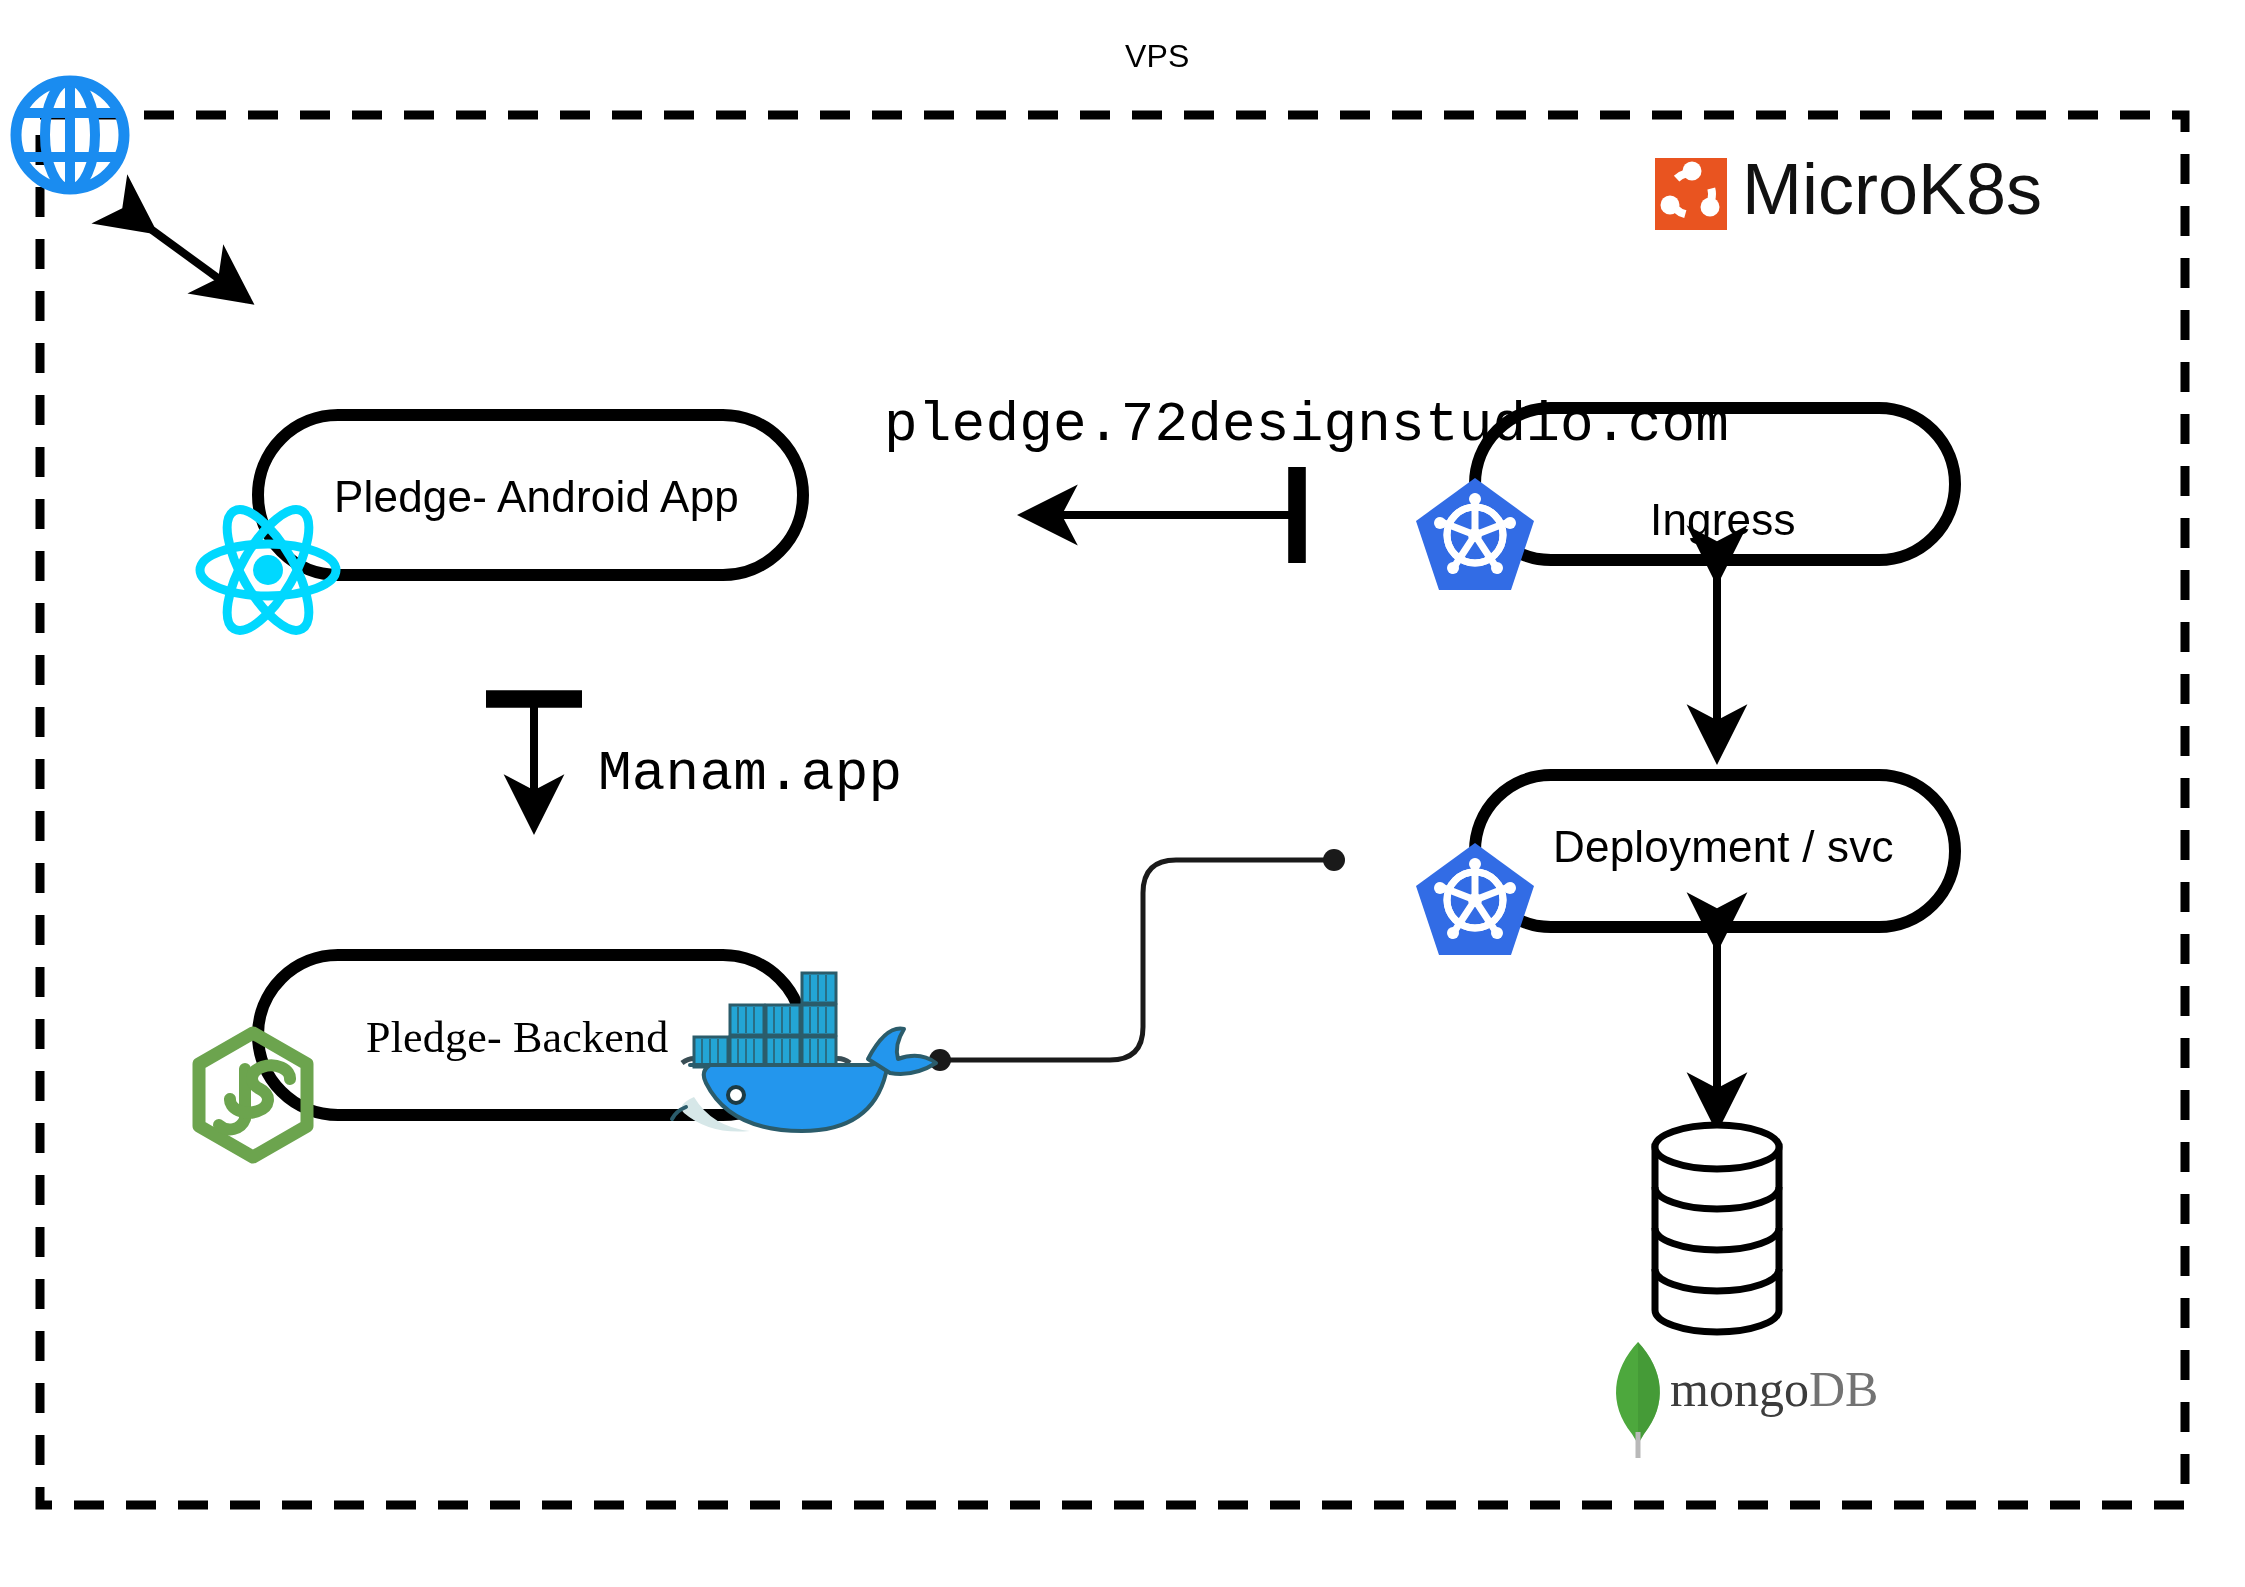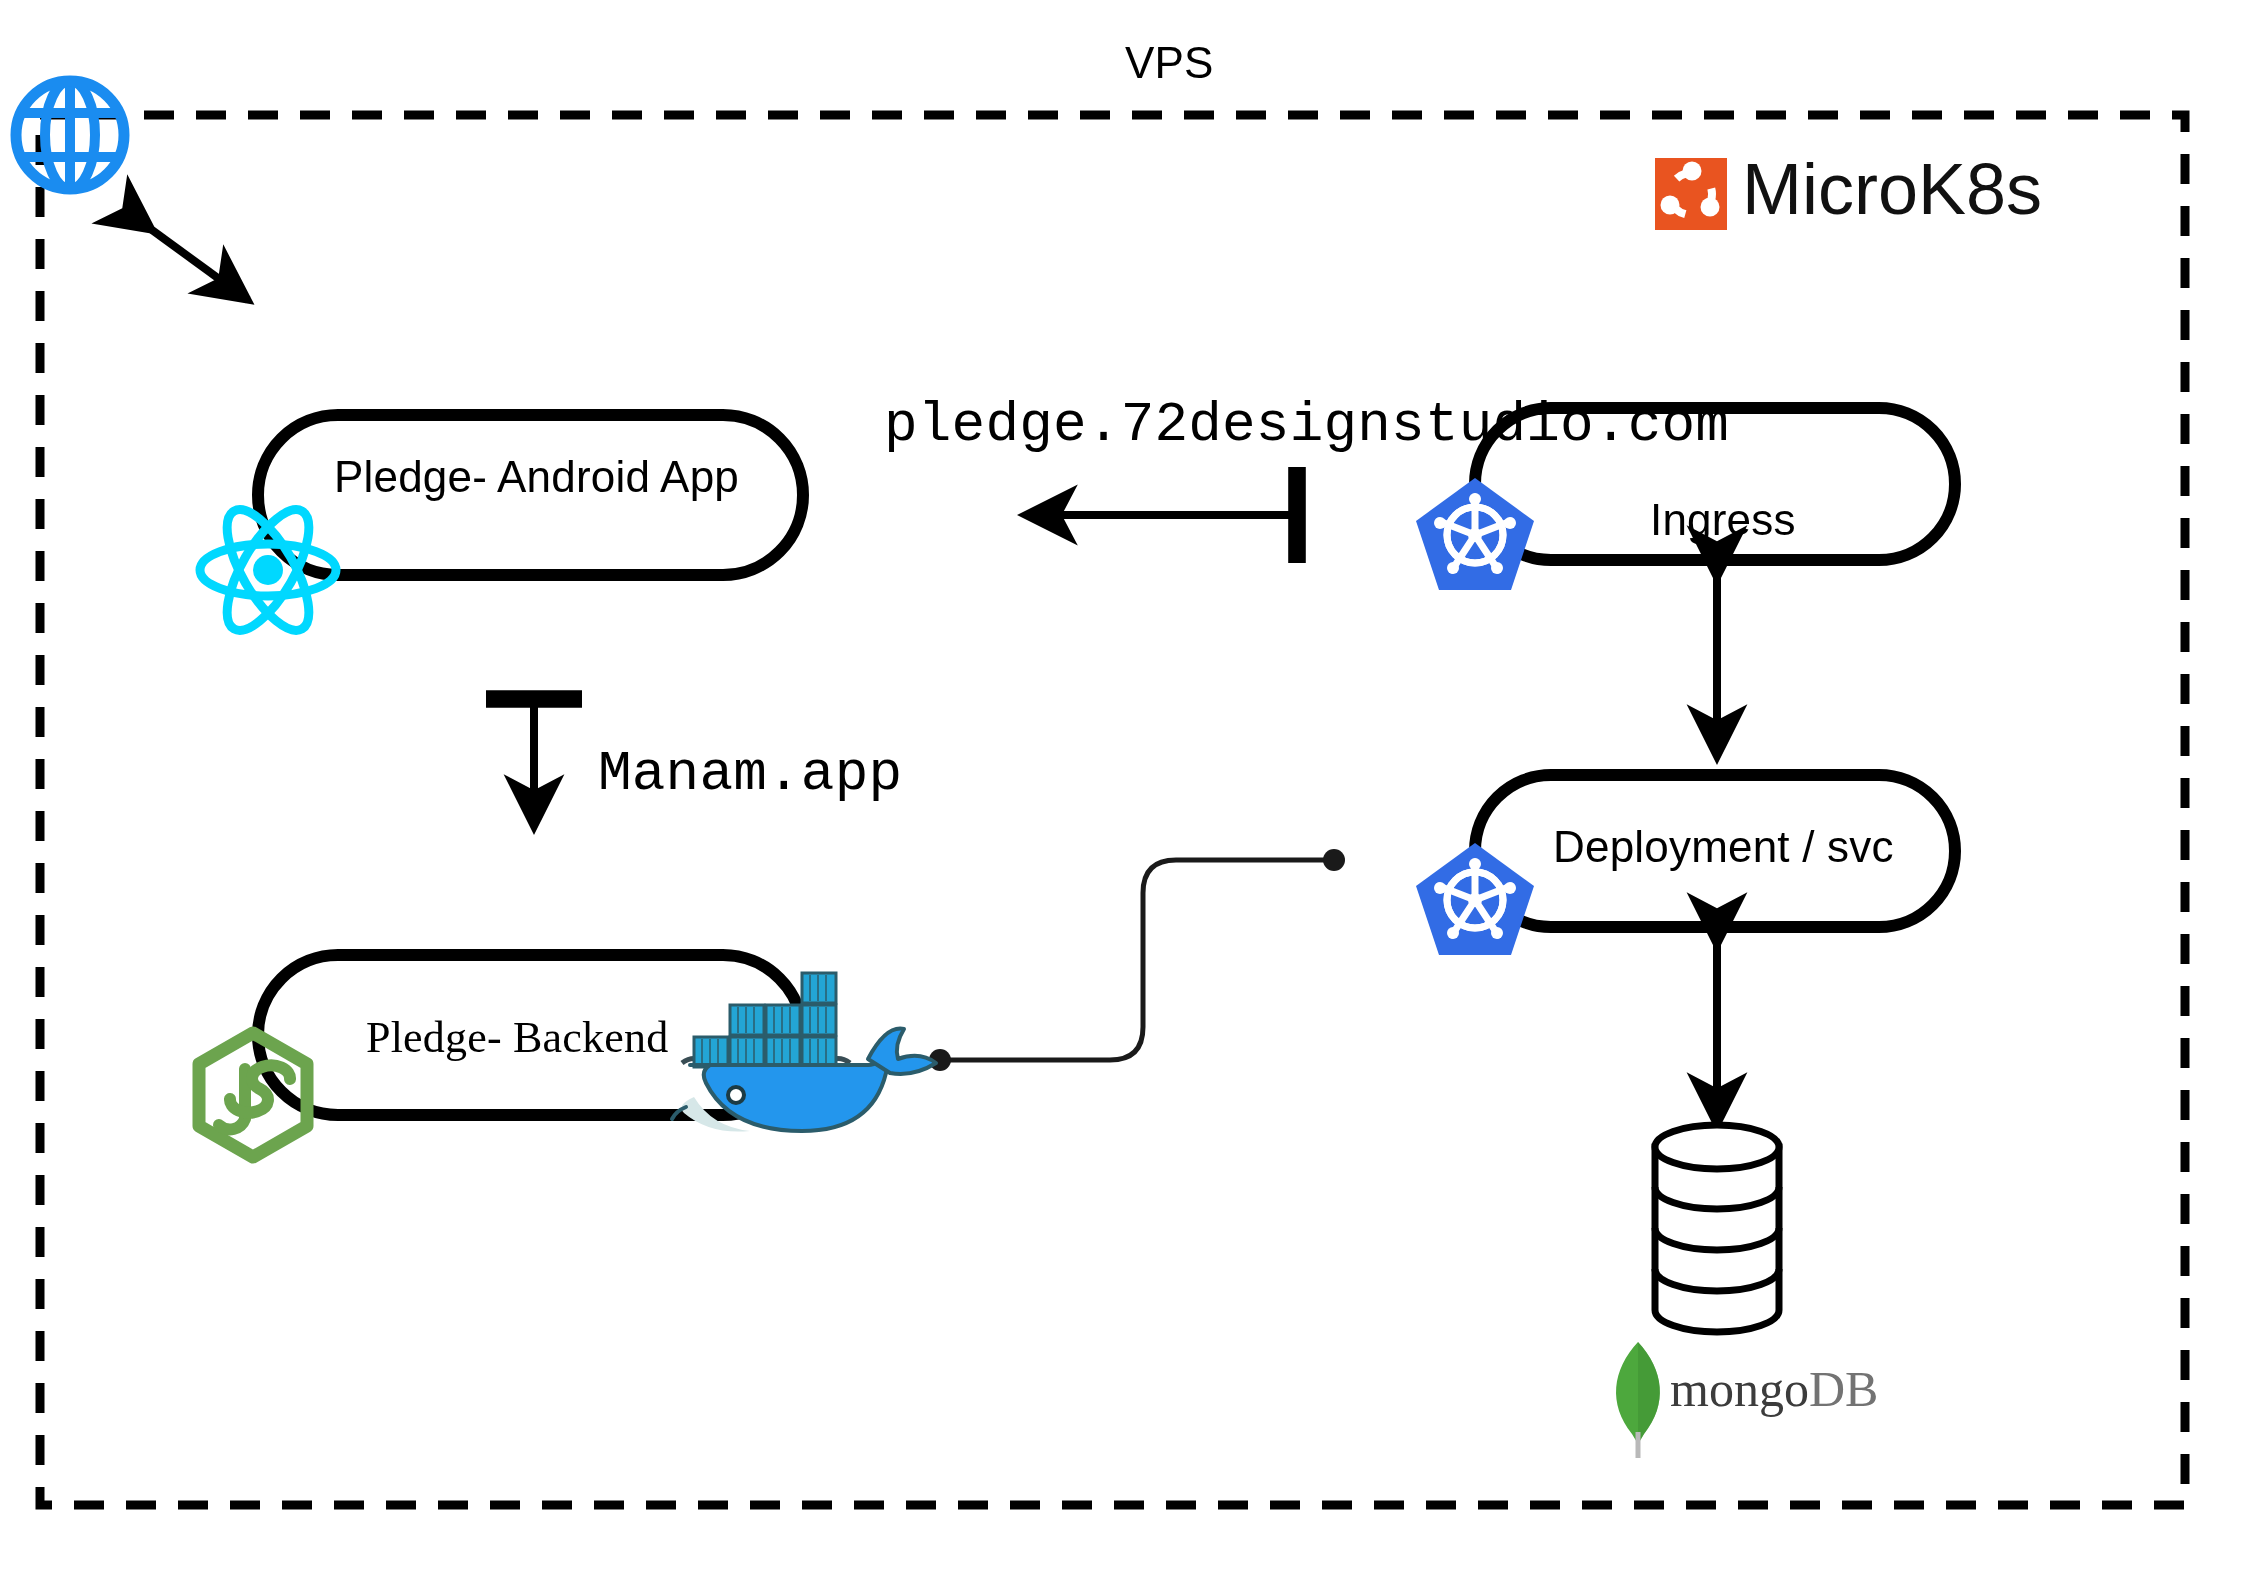--- a/index.html
+++ b/index.html
@@ -2,21 +2,21 @@
 <html><head>
 <meta charset="utf-8">
 <style>
   html,body{margin:0;padding:0;background:#ffffff;}
   body{font-family:"Liberation Sans","DejaVu Sans",sans-serif;}
   #stage{position:relative;width:2245px;height:1587px;background:#fff;overflow:hidden;}
   #svgroot{position:absolute;inset:0;width:2245px;height:1587px;}
   .lbl{position:absolute;color:#000;white-space:nowrap;font-weight:400;}
   .node-label{font-size:44px;letter-spacing:.2px;}
   .edge-label{font-size:56px;letter-spacing:.2px;font-family:Liberation Mono, monospace;}
-  .vps-label{font-size:44px;letter-spacing:.2px;}
+  .vps-label{font-size:32px;letter-spacing:.2px;}
   .mk8s-text{font-size:72px;font-weight:400;color:#111;letter-spacing:0px;}
   .mongo-text{font-family:"Liberation Serif","DejaVu Serif",serif;font-size:50px;}
   .mongo-a{color:#3c3c3c;}
   .mongo-b{color:#737373;}
 </style>
 </head>
 <body>
 
 <div id="stage">
 
@@ -193,21 +193,21 @@
         <circle cx="19" cy="13" r="9.5" fill="#fff"></circle>
       </g>
     </g>
 
   </svg>
 
   <div class="lbl vps-label" style="left:1125px; top:38px;">VPS</div>
 
   <div class="lbl mk8s-text" style="left:1742px; top:148px;">MicroK8s</div>
 
-  <div class="lbl node-label" style="left:334px; top:452px;">Pledge- Android App</div>
+  <div class="lbl node-label" style="left:334px; top:472px;">Pledge- Android App</div>
 
   <div class="lbl node-label" style="left:366px; top:1012px;font-family:Liberation Serif, serif;">Pledge- Backend</div>
 
   <div class="lbl node-label" style="left:1650px; top:455px;margin-top:40px;">Ingress</div>
 
   <div class="lbl node-label" style="left:1553px; top:822px;">Deployment / svc</div>
 
   <div class="lbl edge-label" style="left:884px; top:393px;">pledge.72designstudio.com</div>
 
   <div class="lbl edge-label" style="left:598px; top:742px;">Manam.app</div>

